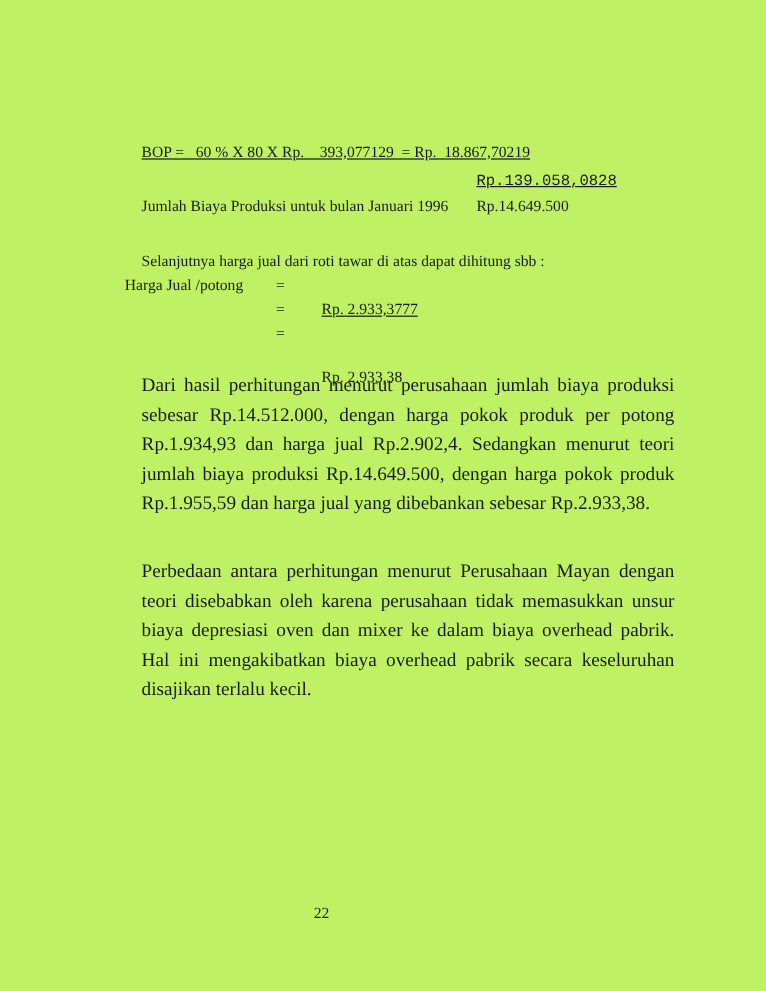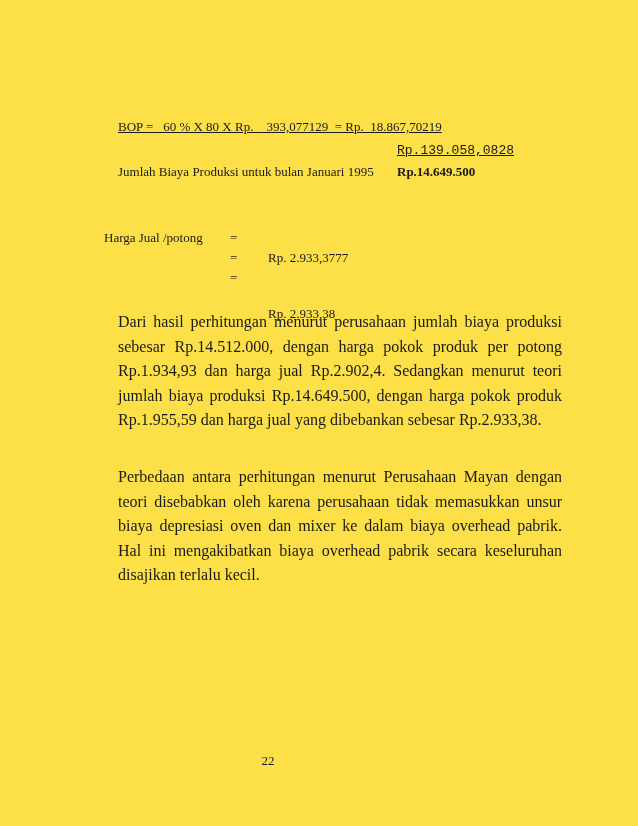--- a/index.html
+++ b/index.html
@@ -13,21 +13,21 @@
       position: relative;
       overflow: hidden;
       font-family: "Liberation Serif", "DejaVu Serif", serif;
       color: #1a1a1a;
       font-size: 13px;
     }
     .page {
       position: absolute;
       left: 0; top: 0;
       width: 638px; height: 826px;
-      background: #fde047;
+      background: #bef264;
     }
     .line {
       position: absolute;
       white-space: pre;
       line-height: 16px;
     }
     .u {
       text-decoration: underline;
     }
     .para {
@@ -49,30 +49,31 @@
   </style>
 </head>
 <body>
 
 <div class="page">
 
   <div class="line u" style="left:118px; top:119px;">BOP =   60 % X 80 X Rp.    393,077129  = Rp.  18.867,70219</div>
 
   <div class="line u" style="left:397px; top:143px;font-family:Liberation Mono, monospace;">Rp.139.058,0828</div>
 
-  <div class="line" style="left:118px; top:164px;">Jumlah Biaya Produksi untuk bulan Januari 1995</div>
-  <div class="line" style="left:397px; top:164px;font-weight:bold;">Rp.14.649.500</div>
+  <div class="line" style="left:118px; top:164px;">Jumlah Biaya Produksi untuk bulan Januari 1996</div>
+  <div class="line" style="left:397px; top:164px;">Rp.14.649.500</div>
 
+  <div class="line" style="left:118px; top:210px;">Selanjutnya harga jual dari roti tawar di atas dapat dihitung sbb :</div>
 
   <div class="line" style="left:104px; top:230px;">Harga Jual /potong</div>
 
   <div class="line" style="left:230px; top:230px;">=</div>
 
   <div class="line" style="left:230px; top:250px;">=</div>
-  <div class="line" style="left:268px; top:250px;">Rp. 2.933,3777</div>
+  <div class="line" style="left:268px; top:250px;text-decoration:underline;">Rp. 2.933,3777</div>
 
   <div class="line" style="left:230px; top:270px;">=</div>
   <div class="line" style="left:268px; top:287px;margin-top:19px;">Rp. 2.933,38</div>
 
   <div class="para" style="top:310px;">Dari hasil perhitungan menurut perusahaan jumlah biaya produksi sebesar Rp.14.512.000, dengan harga pokok produk per potong Rp.1.934,93 dan harga jual Rp.2.902,4. Sedangkan menurut teori jumlah biaya produksi Rp.14.649.500, dengan harga pokok produk Rp.1.955,59 dan harga jual yang dibebankan sebesar Rp.2.933,38.</div>
 
   <div class="para" style="top:425px;margin-top:40px;">Perbedaan antara perhitungan menurut Perusahaan Mayan dengan teori disebabkan oleh karena perusahaan tidak memasukkan unsur biaya depresiasi oven dan mixer ke dalam biaya overhead pabrik. Hal ini mengakibatkan biaya overhead pabrik secara keseluruhan disajikan terlalu kecil.</div>
 
   <div class="page-number">22</div>
 </div>

